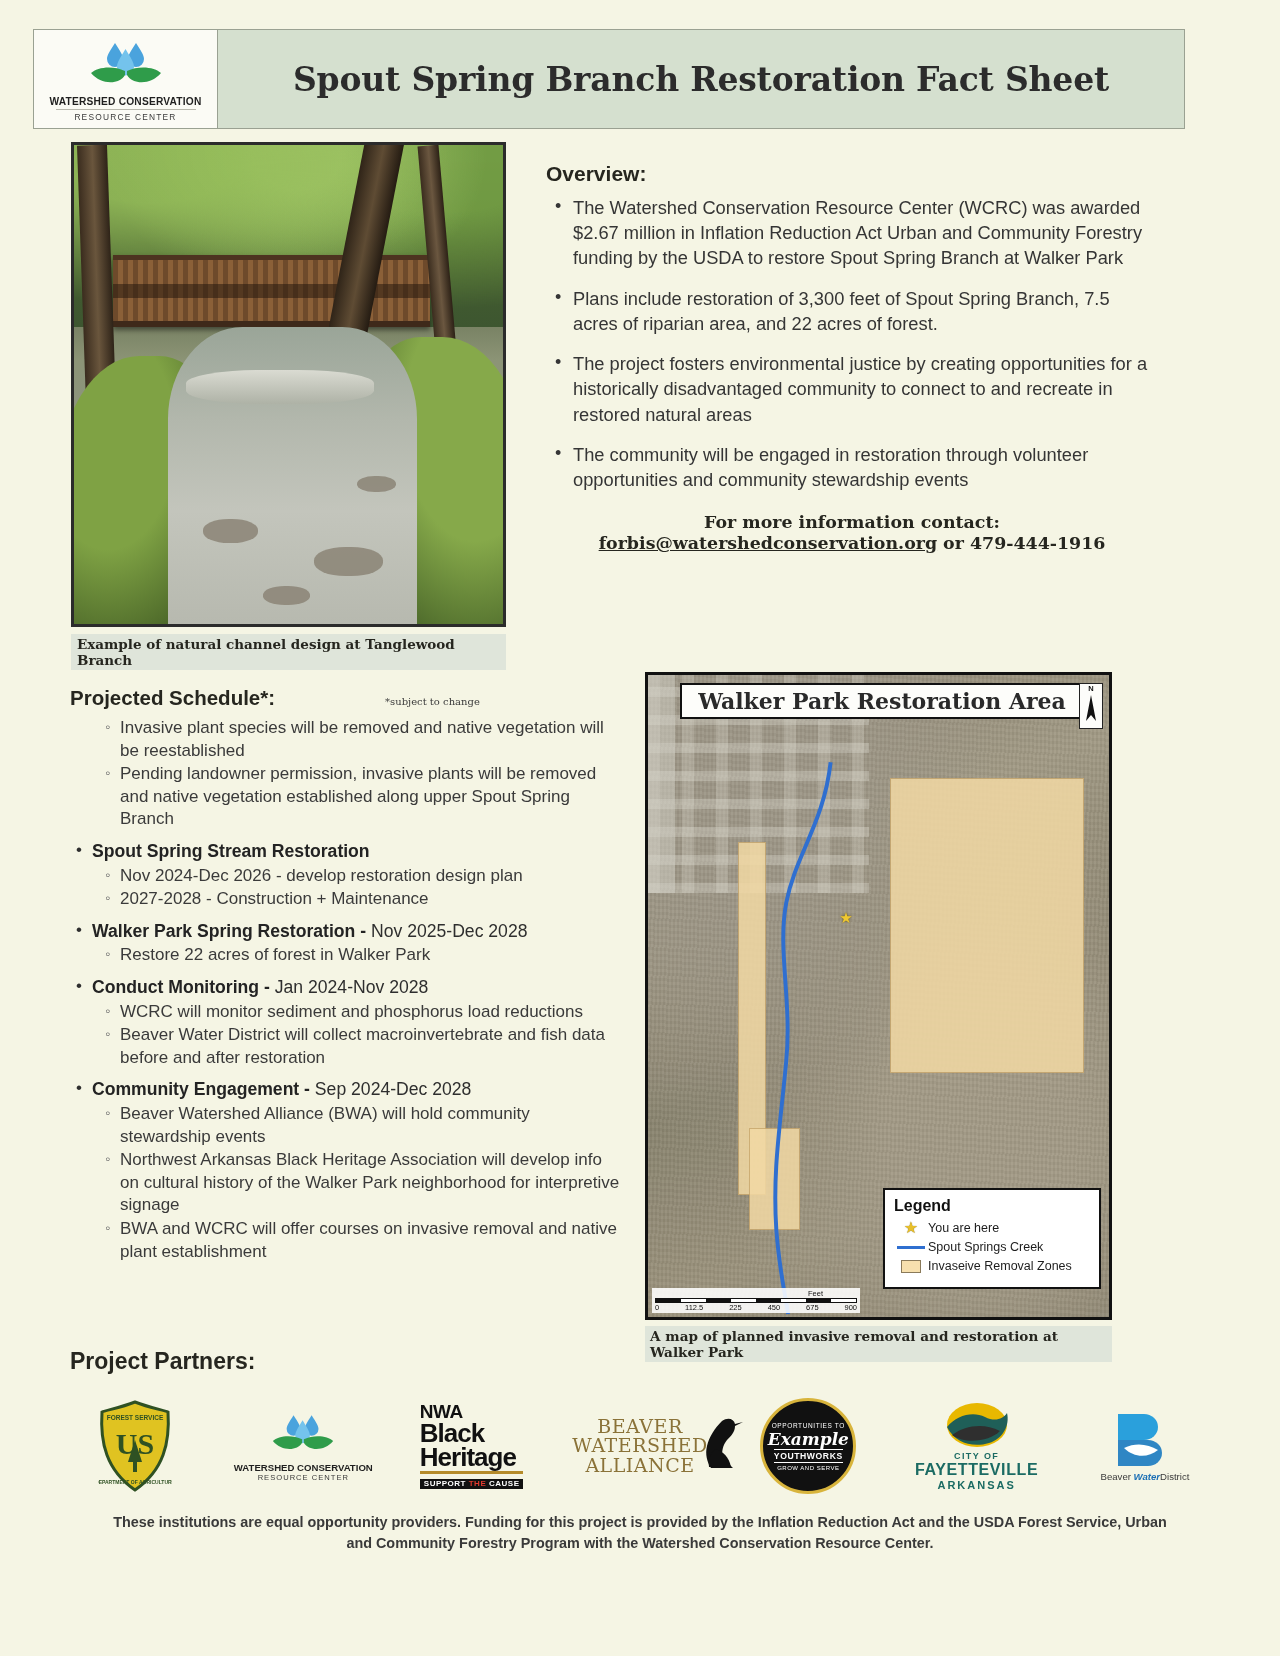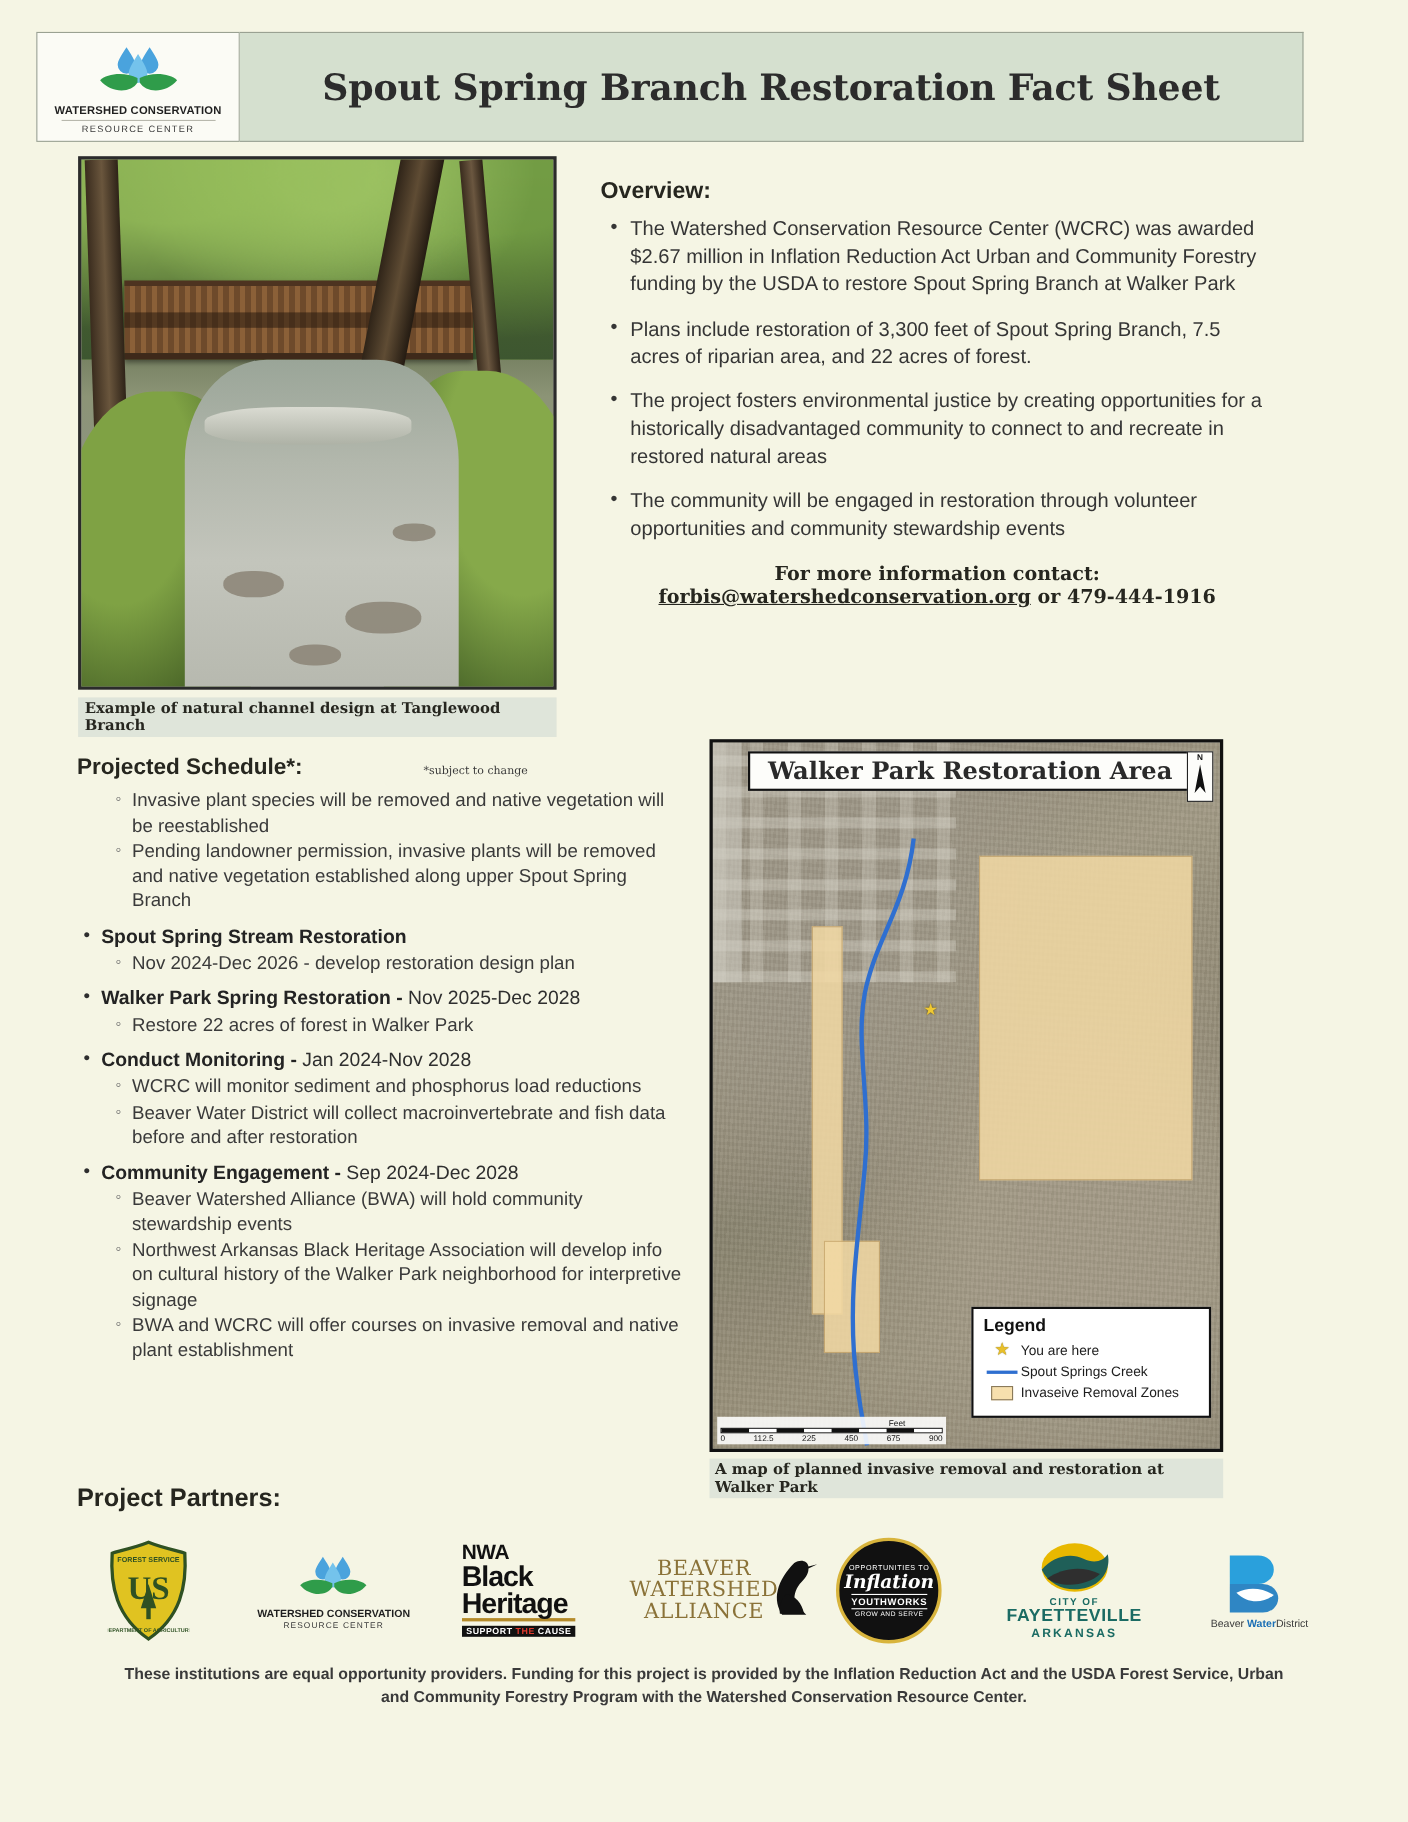--- a/index.html
+++ b/index.html
@@ -253,21 +253,21 @@
   .ay .a1 { font-size: 6.5px; letter-spacing: .6px; }
   .ay .a2 { font-family: "DejaVu Serif", serif; font-style: italic; font-size: 17px; font-weight: bold; }
   .ay .a3 { font-size: 8.6px; font-weight: bold; letter-spacing: .6px; border-top:1px solid #fff; border-bottom:1px solid #fff; padding:1px 0; }
   .ay .a4 { font-size: 6px; letter-spacing: .5px; margin-top:2px; }
   .fay { text-align: center; }
   .fay .f1 { font-size: 9px; font-weight: bold; color: #1b6b63; letter-spacing: 1.4px; }
   .fay .f2 { font-size: 16px; font-weight: bold; color: #1b6b63; letter-spacing: .6px; }
   .fay .f3 { font-size: 11px; font-weight: bold; color: #1b6b63; letter-spacing: 2px; }
   .bwd { display:flex; flex-direction: column; align-items: center; }
   .bwd .d1 { font-size: 9.6px; color: #3b3b3b; margin-top: 3px; }
-  .bwd .d1 b { color: #1b6fb5; }
+  .bwd .d1 b { color: #1b6fb5; font-style: italic; }
 
   
   .footer {
     position: absolute; left: 100px; top: 1512px; width: 1080px;
     text-align: center; font-size: 14.4px; font-weight: bold; color: #3a3a3a; line-height: 1.45;
   }
 </style>
 </head>
 <body>
 
@@ -339,20 +339,21 @@
         <ul class="sub-list">
           <li>Invasive plant species will be removed and native vegetation will be reestablished</li>
           <li>Pending landowner permission, invasive plants will be removed and native vegetation established along upper Spout Spring Branch</li>
         </ul>
       </li>
 
       <li class="sch-item">
         <div class="lbl"><b>Spout Spring Stream Restoration</b><span></span></div>
         <ul class="sub-list">
           <li>Nov 2024-Dec 2026 - develop restoration design plan</li>
+          <li>2027-2028 - Construction + Maintenance</li>
         </ul>
       </li>
 
       <li class="sch-item">
         <div class="lbl"><b>Walker Park Spring Restoration -</b><span> Nov 2025-Dec 2028</span></div>
         <ul class="sub-list">
           <li>Restore 22 acres of forest in Walker Park</li>
         </ul>
       </li>
 
@@ -493,21 +494,21 @@
         <svg width="62" height="56" viewBox="0 0 62 56" style="position:absolute;right:-52px;top:-2px">
           <path d="M24 6 c6-4 12-2 13 3 l8-2 -8 4 c0 6 -4 10 -8 14 -4 5 -6 12 -4 18 l10 10 -22 0 c-4-6 -6-14 -4-22 2-9 8-18 15-25Z" fill="#111"></path>
           <path d="M17 34 c8 2 14 8 16 18 l-22 0 c-1-7 1-13 6-18Z" fill="#111"></path>
         </svg>
       </div>
     </div>
 
     <div class="pt">
       <div class="ay">
         <div class="a1">OPPORTUNITIES TO</div>
-        <div class="a2">Inflation</div>
+        <div class="a2">Example</div>
         <div class="a3">YOUTHWORKS</div>
         <div class="a4">GROW AND SERVE</div>
       </div>
     </div>
 
     <div class="pt">
       <svg width="86" height="50" viewBox="0 0 86 50">
         <path d="M43 2 a30 22 0 0 1 30 22 a30 22 0 0 1 -60 0 A30 22 0 0 1 43 2Z" fill="#e8b800"></path>
         <path d="M13 26 c10-12 26-16 38-10 10 5 18 2 22-4 3 12 -4 26 -18 30 -16 5 -34 0 -42-16Z" fill="#1f5f58"></path>
         <path d="M18 34 c14-10 32-12 48-4 -10 10 -34 14 -48 4Z" fill="#2f2f2f"></path>

